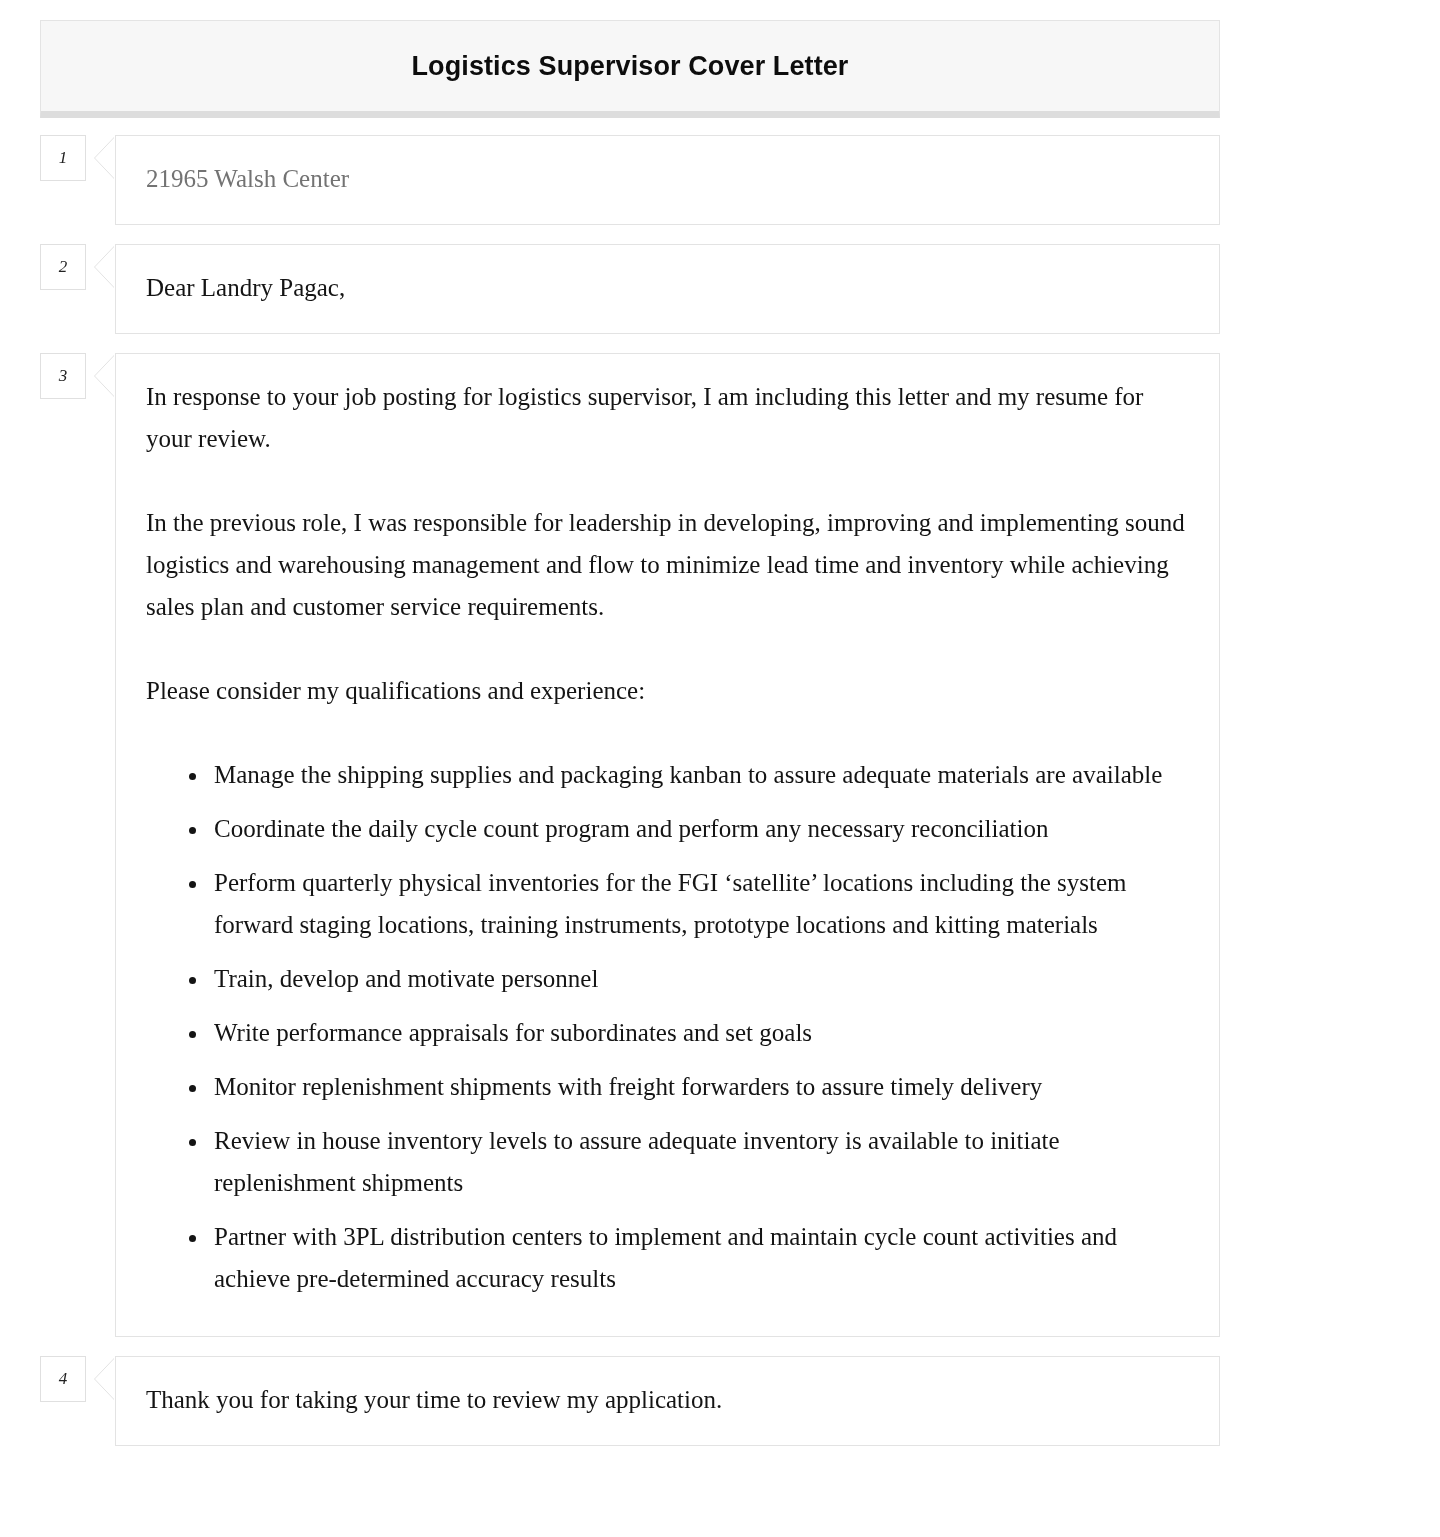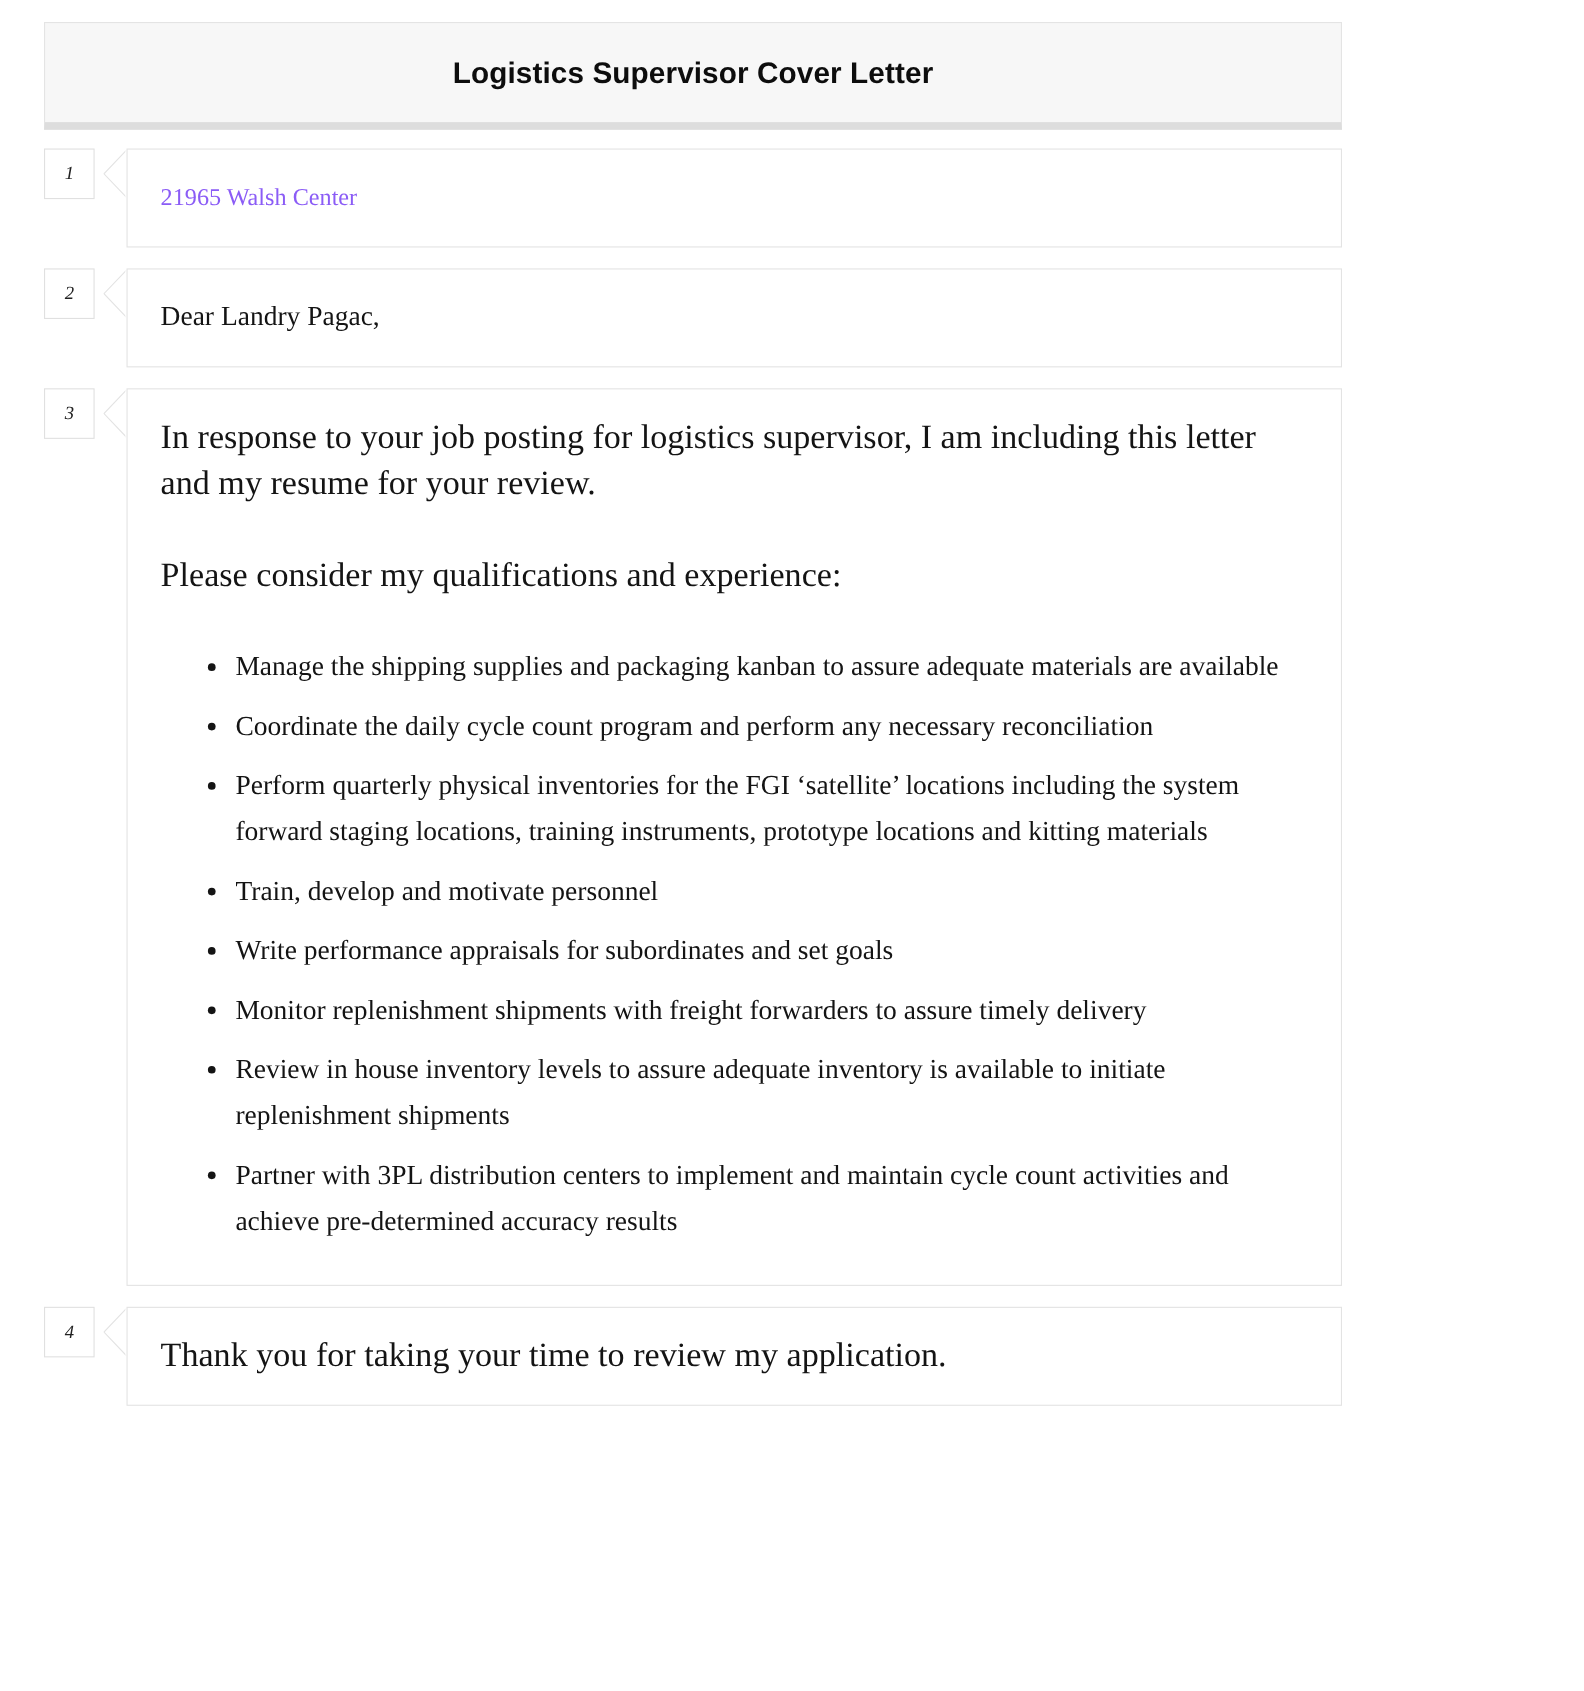--- a/index.html
+++ b/index.html
@@ -110,31 +110,31 @@
   
   .line {
     font-size: 25px;
     line-height: 42px;
     color: #141414;
   }
   .line.bold {
     font-weight: normal;
   }
   .para {
-    font-size: 31px;
+    font-size: 25px;
     line-height: 42px;
     color: #141414;
     margin: 0 0 42px 0;
   }
   .para:last-child { margin-bottom: 0; }
 
   .addr-line {
-    font-size: 22px;
-    line-height: 42px;
-    color: #8b5cf6;
+    font-size: 25px;
+    line-height: 42px;
+    color: #737373;
   }
 
   ul.qual-list {
     margin: 0;
     padding: 0 0 0 52px;
     list-style: disc;
   }
   ul.qual-list li {
     font-size: 25px;
     line-height: 42px;
@@ -199,20 +199,21 @@
       <div class="notch-gap"></div>
       <div class="panel-wrap">
         <div class="panel-pointer">
           <svg width="21" height="44" viewBox="0 0 21 44" xmlns="http://www.w3.org/2000/svg">
             <polyline points="21,0.5 0.5,22 21,43.5" fill="#ffffff" stroke="#e3e3e3" stroke-width="1"></polyline>
             <rect x="20" y="0" width="2" height="44" fill="#ffffff"></rect>
           </svg>
         </div>
         <div class="panel">
           <p class="para">In response to your job posting for logistics supervisor, I am including this letter and my resume for your review.</p>
+          <p class="para">In the previous role, I was responsible for leadership in developing, improving and implementing sound logistics and warehousing management and flow to minimize lead time and inventory while achieving sales plan and customer service requirements.</p>
           <p class="para">Please consider my qualifications and experience:</p>
           <ul class="qual-list">
             <li>Manage the shipping supplies and packaging kanban to assure adequate materials are available</li>
             <li>Coordinate the daily cycle count program and perform any necessary reconciliation</li>
             <li>Perform quarterly physical inventories for the FGI ‘satellite’ locations including the system forward staging locations, training instruments, prototype locations and kitting materials</li>
             <li>Train, develop and motivate personnel</li>
             <li>Write performance appraisals for subordinates and set goals</li>
             <li>Monitor replenishment shipments with freight forwarders to assure timely delivery</li>
             <li>Review in house inventory levels to assure adequate inventory is available to initiate replenishment shipments</li>
             <li>Partner with 3PL distribution centers to implement and maintain cycle count activities and achieve pre-determined accuracy results</li>

